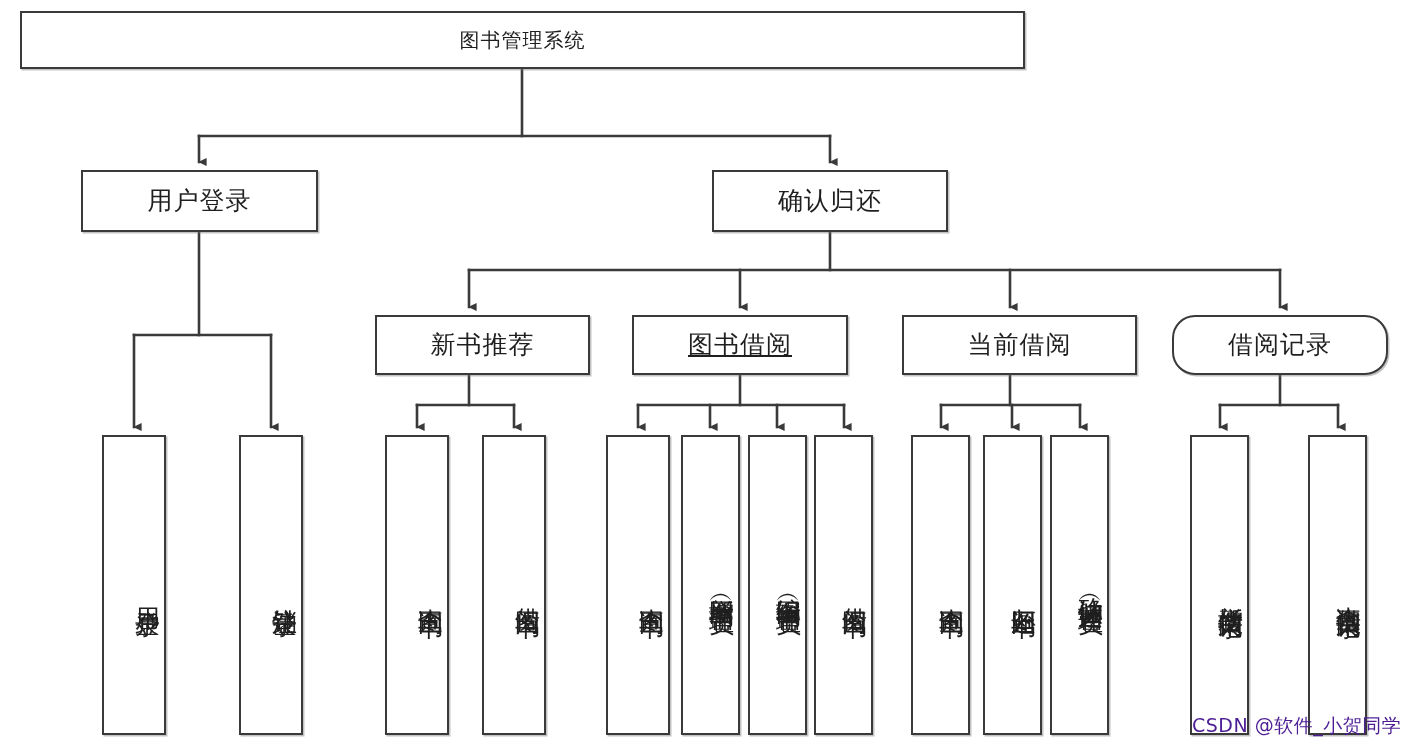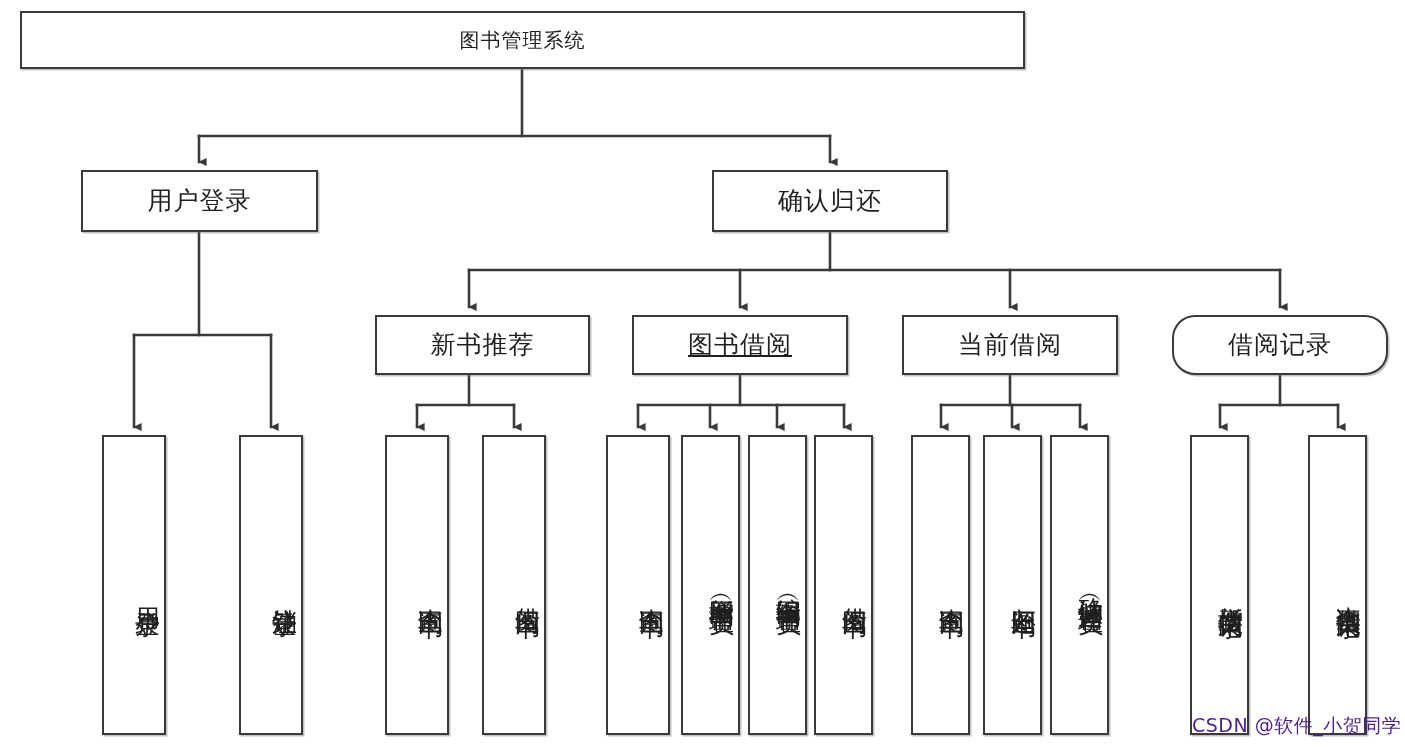--- a/index.html
+++ b/index.html
@@ -136,21 +136,21 @@
   <div class="node horizontal" style="left:712px; top:170px; width:236px; height:62px;">
     <span>确认归还</span>
   </div>
 
   <div class="node horizontal" style="left:362px; top:315px; width:215px; height:60px;margin-left:13px;">
     <span>新书推荐</span>
   </div>
   <div class="node horizontal" style="left:632px; top:315px; width:216px; height:60px;text-decoration:underline;">
     <span>图书借阅</span>
   </div>
-  <div class="node horizontal" style="left:902px; top:315px; width:216px; height:60px;">
+  <div class="node horizontal" style="left:902px; top:315px; width:235px; height:60px;">
     <span>当前借阅</span>
   </div>
   <div class="node horizontal" style="left:1172px; top:315px; width:216px; height:60px;border-radius:23px;">
     <span>借阅记录</span>
   </div>
 
   <div class="node vertical" style="left:102px; top:435px; width:64px; height:300px;">
     <span class="vlabel">用户登录</span>
   </div>
   <div class="node vertical" style="left:239px; top:435px; width:64px; height:300px;">

